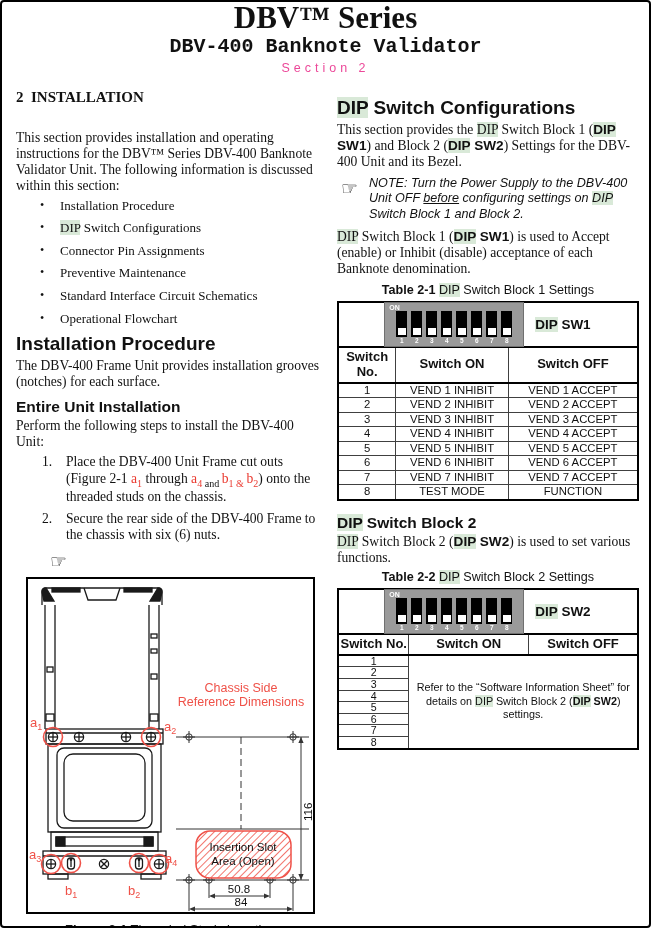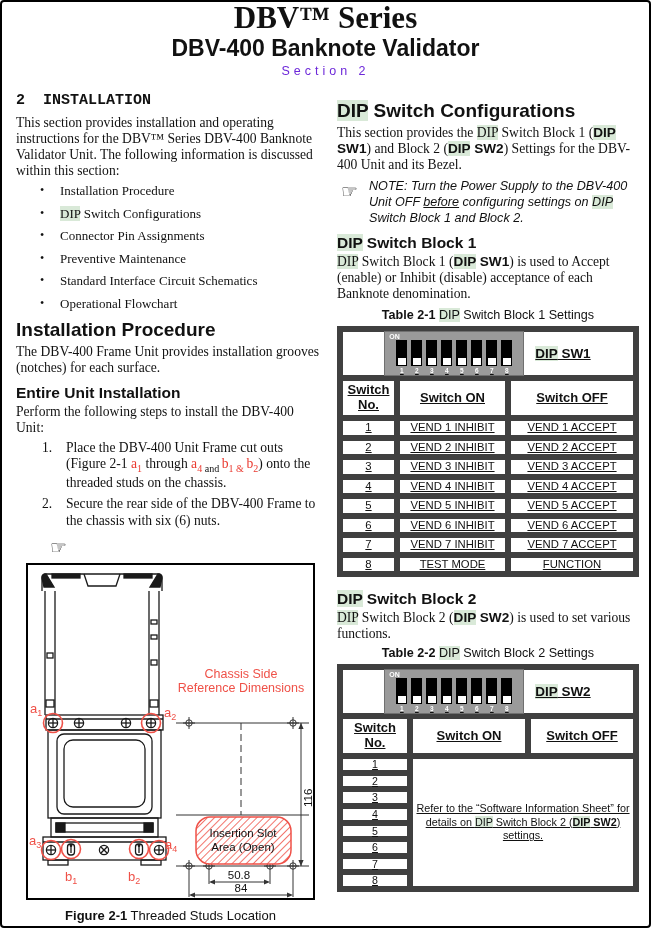--- a/index.html
+++ b/index.html
@@ -3,28 +3,28 @@
 <meta charset="utf-8">
 <style>
   html,body{margin:0;padding:0;background:#fff;}
   .page{
     width:651px;height:928px;box-sizing:border-box;border:2px solid #000;border-radius:4px;
     background:#fff;font-family:"Liberation Serif",serif;color:#111;overflow:hidden;position:relative;
   }
   
   .doc-header{text-align:center;}
   .doc-title{font-family:"Liberation Serif",serif;font-weight:bold;font-size:31px;line-height:1.05;}
-  .doc-subtitle{font-family:Liberation Sans, sans-serif;font-weight:bold;font-size:23px;line-height:1.15;}
-  .doc-section{font-family:"Liberation Sans",sans-serif;font-size:12.5px;letter-spacing:4px;margin-top:3px;color:#6d28d9;}
+  .doc-subtitle{font-family:Liberation Mono, monospace;font-weight:bold;font-size:20px;line-height:1.15;}
+  .doc-section{font-family:"Liberation Sans",sans-serif;font-size:12.5px;letter-spacing:4px;margin-top:3px;color:#ec4899;}
   
   .columns{display:flex;padding:0 14px;gap:15px;margin-top:6px;}
   .col-left{width:306px;flex:0 0 306px;}
   .col-right{width:302px;flex:0 0 302px;}
   
-  .h-sec{font-family:Liberation Mono, monospace;font-weight:bold;font-size:15px;margin:8px 0 6px;white-space:pre;}
+  .h-sec{font-family:Liberation Serif, serif;font-weight:bold;font-size:15px;margin:8px 0 24px;white-space:pre;}
   .h-big{font-family:"Liberation Sans",sans-serif;font-weight:bold;font-size:19px;margin:7px 0 3px;}
   .h-big.first{margin-top:16px;}
   .h-med{font-family:"Liberation Sans",sans-serif;font-weight:bold;font-size:15.5px;margin:8px 0 2px;}
   
   .body-p{font-size:13.6px;line-height:1.18;margin:2px 0 4px;}
   .bullets{margin:4px 0 2px;}
   .bullet{display:flex;font-size:13px;line-height:1.2;margin:0 0 7px 24px;}
   .bullet-marker{width:20px;flex:0 0 20px;font-size:12px;}
   .steps{margin:3px 0 0;}
   .step{display:flex;font-size:13.6px;line-height:1.2;margin:0 0 5px 26px;}
@@ -41,21 +41,21 @@
   .run-rsub{color:#ea3a30;vertical-align:sub;font-size:74%;}
   .run-sub{vertical-align:sub;font-size:74%;}
   .run-u{text-decoration:underline;}
   
   .tbl-caption{font-family:"Liberation Sans",sans-serif;font-size:12.6px;text-align:center;margin:6px 0 4px;}
   .fig-caption{font-family:"Liberation Sans",sans-serif;font-size:13px;text-align:center;width:289px;margin:8px 0 0 10px;}
   .cap-b{font-weight:bold;}
   
   table.settings{border-collapse:collapse;width:100%;font-family:"Liberation Sans",sans-serif;table-layout:fixed;}
   table.settings{border:2.5px solid #000;}
-  table.settings th,table.settings td{border:6px solid #404040;text-align:center;padding:0;text-decoration:underline;}
+  table.settings th,table.settings td{border:1px solid #404040;text-align:center;padding:0;}
   table.settings th{font-size:13px;line-height:1.15;padding:2px 0;}
   .graphic-cell{border-bottom:2.5px solid #000 !important;height:50px;}
   tr.hdr th{border-bottom:2px solid #000;}
   table.t1 td{font-size:11.3px;height:13.5px;line-height:1;}
   table.t2 td{font-size:10.6px;height:9.5px;line-height:1;}
   td.merged{text-align:left;vertical-align:middle;font-size:10.8px !important;line-height:1.25 !important;padding:0 3px !important;}
   
   .dip-wrap{display:flex;align-items:center;justify-content:center;gap:12px;}
   .dip-panel{position:relative;width:138px;height:43px;background:#9a9a9a;outline:1px solid #707070;
              display:flex;justify-content:center;gap:4px;padding-top:8px;box-sizing:border-box;}
@@ -294,21 +294,20 @@
 
     <div class="col-right">
       <div class="h-big first"><span class="run-hl">DIP</span><span> Switch Configurations</span></div>
       <div class="body-p"><span>This section provides the </span><span class="run-hl">DIP</span><span> Switch Block 1 (</span><span class="run-hlb">DIP</span><span class="run-b"> SW1</span><span>) and Block 2 (</span><span class="run-hlb">DIP</span><span class="run-b"> SW2</span><span>) Settings for the DBV-400 Unit and its Bezel.</span></div>
 
       <div class="note rt">
         <span class="note-icon">☞</span>
         <span><span>NOTE: Turn the Power Supply to the DBV-400 Unit OFF </span><span class="run-u">before</span><span> configuring settings on </span><span class="run-hl">DIP</span><span> Switch Block 1 and Block 2.</span></span>
       </div>
 
-      <div class="h-med"><span class="run-hl">DIP</span><span> Switch Block 1</span></div>
       <div class="body-p"><span class="run-hl">DIP</span><span> Switch Block 1 (</span><span class="run-hlb">DIP</span><span class="run-b"> SW1</span><span>) is used to Accept (enable) or Inhibit (disable) acceptance of each Banknote denomination.</span></div>
 
       <div class="tbl-caption"><span class="run-b">Table 2-1 </span><span class="run-hl">DIP</span><span> Switch Block 1 Settings</span></div>
 
       <table class="settings t1">
         <colgroup>
             <col style="width:57px">
             <col style="width:111px">
             <col style="width:128px">
           </colgroup>

